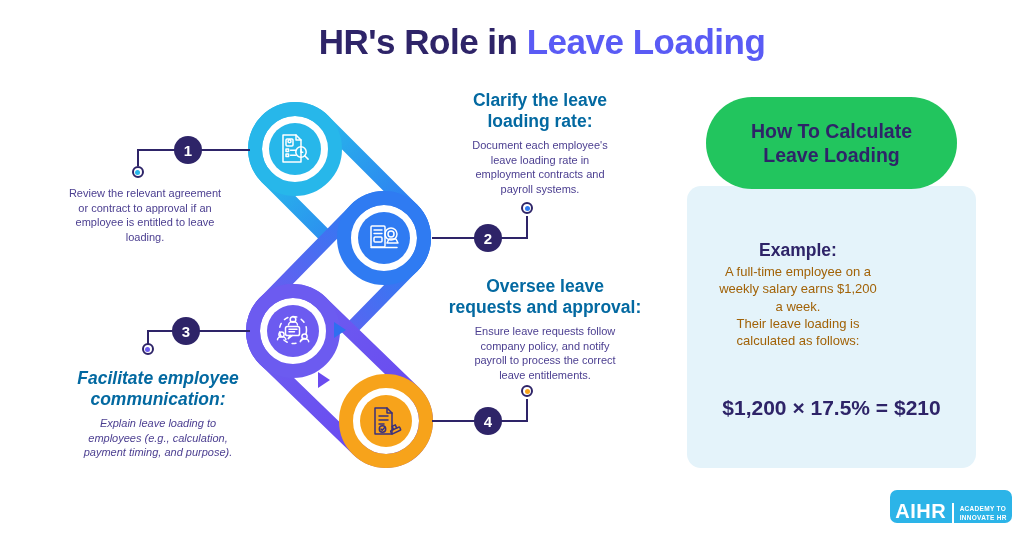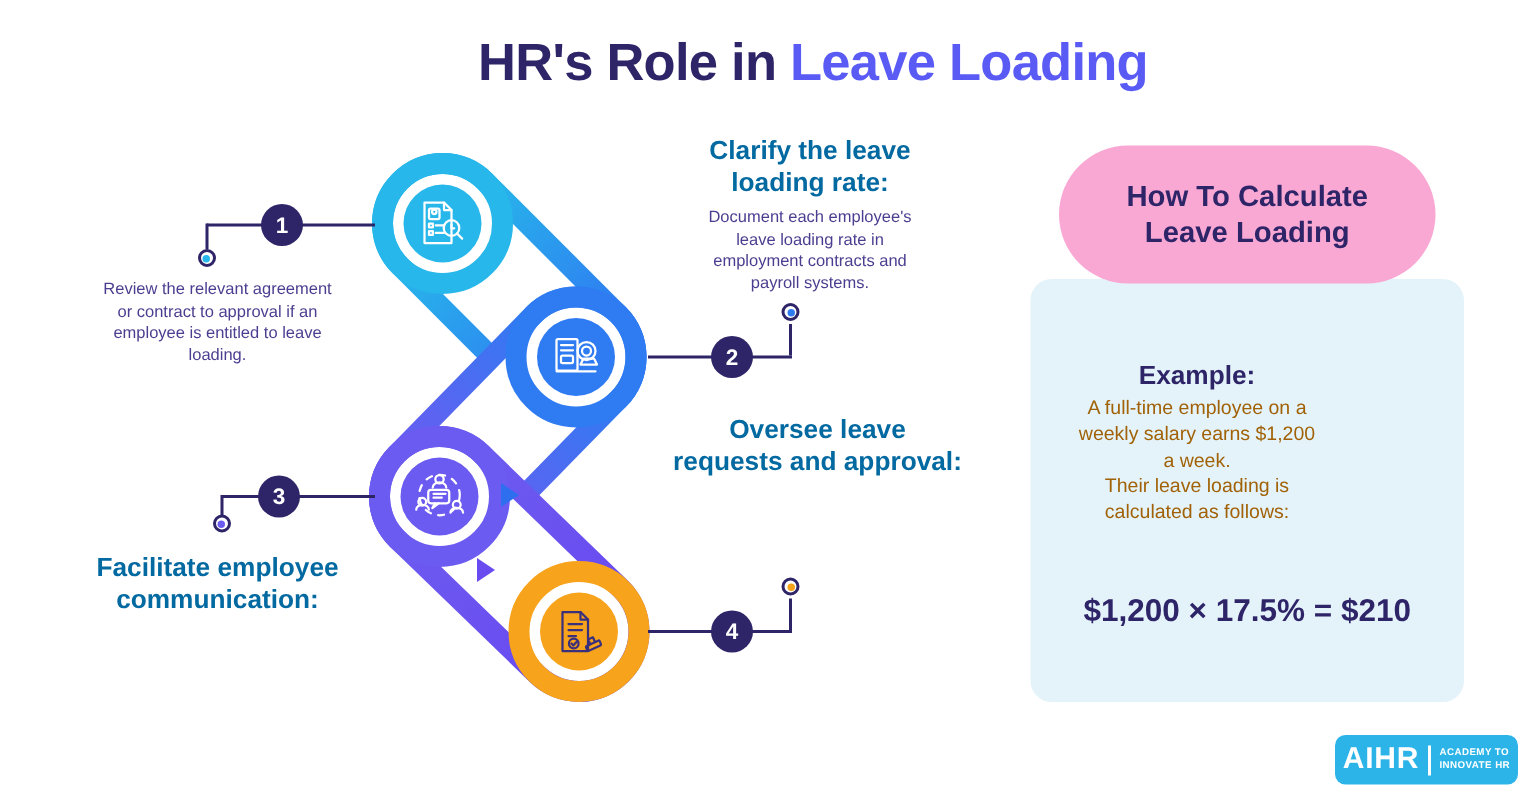--- a/index.html
+++ b/index.html
@@ -19,21 +19,21 @@
   .step-block { position:absolute; text-align:center; }
   .step-heading {
     font-size:17.5px; font-weight:bold; color:#0369a1; line-height:1.18;
     white-space:pre-line; margin:0 0 7px 0;
   }
   .step-body {
     font-size:11px; color:#4B3E90; line-height:1.32; white-space:pre-line; margin:0;
   }
   #step1-block { left:30px;  top:186px; width:230px; }
   #step2-block { left:440px; top:90px;  width:200px; }
-  #step3-block { left:30px;  top:368px; width:230px; }
+  #step3-block { left:43px;  top:368px; width:230px;font-style:italic; }
   #step4-block { left:437px; top:276px; width:216px; }
   
   .badge {
     position:absolute; width:28px; height:28px; border-radius:50%;
     background:#2E2468; color:#ffffff; font-weight:bold; font-size:15px;
     display:flex; align-items:center; justify-content:center; z-index:4;
   }
   #badge1 { left:174px; top:136px; }
   #badge2 { left:474px; top:224px; }
   #badge3 { left:172px; top:317px; }
@@ -46,35 +46,35 @@
     display:flex; align-items:center; justify-content:center;
   }
   .dot i { display:block; width:5px; height:5px; border-radius:50%; }
   
   .panel-box {
     position:absolute; left:687px; top:186px; width:289px; height:282px;
     background:#E4F3FA; border-radius:14px;
   }
   .panel-pill {
     position:absolute; left:706px; top:97px; width:251px; height:92px;
-    background:#f9a8d4; border-radius:46px; display:flex; align-items:center; justify-content:center;
+    background:#22c55e; border-radius:46px; display:flex; align-items:center; justify-content:center;
     text-align:center; font-size:19.5px; font-weight:bold; color:#2E2468;
     line-height:1.25; white-space:pre-line; z-index:2;
   }
   .example-wrap { position:absolute; left:666px; top:240px; width:264px; text-align:center; z-index:2; }
   .example-label { font-size:17.5px; font-weight:bold; color:#2E2468; margin:0 0 2px 0; }
   .example-body { font-size:13px; color:#a16207; line-height:1.33; white-space:pre-line; margin:0; }
   .formula {
     position:absolute; left:687px; top:396px; width:289px; text-align:center;
     font-size:21px; font-weight:bold; color:#2E2468; z-index:2;
   }
   
   .logo {
     position:absolute; left:890px; top:490px; width:122px; height:33px;
-    background:#2CB4E8; border-radius:7px; display:flex; align-items:center;
+    background:#2CB4E8; border-radius:7px; display:flex; align-items:flex-end;
     justify-content:center; gap:6px; color:#ffffff;
   }
   .logo .brand { font-size:20px; font-weight:bold; letter-spacing:0.5px; }
   .logo .sep { width:1.5px; height:20px; background:#ffffff; }
   .logo .tag { font-size:6.5px; font-weight:bold; letter-spacing:0.3px; line-height:1.35; }
 </style>
 </head>
 <body>
 
 <div id="stage">
@@ -211,24 +211,31 @@
     <p class="step-heading">Clarify the leave
 loading rate:</p>
     <p class="step-body">Document each employee's
 leave loading rate in
 employment contracts and
 payroll systems.</p>
   </div>
   <div class="step-block" id="step3-block">
     <p class="step-heading">Facilitate employee
 communication:</p>
+    <p class="step-body">Explain leave loading to
+employees (e.g., calculation,
+payment timing, and purpose).</p>
   </div>
   <div class="step-block" id="step4-block">
     <p class="step-heading">Oversee leave
 requests and approval:</p>
+    <p class="step-body">Ensure leave requests follow
+company policy, and notify
+payroll to process the correct
+leave entitlements.</p>
   </div>
 
   <div class="panel-box"></div>
   <div class="panel-pill">How To Calculate
 Leave Loading</div>
   <div class="example-wrap">
     <p class="example-label">Example:</p>
     <p class="example-body">A full-time employee on a
 weekly salary earns $1,200
 a week.

